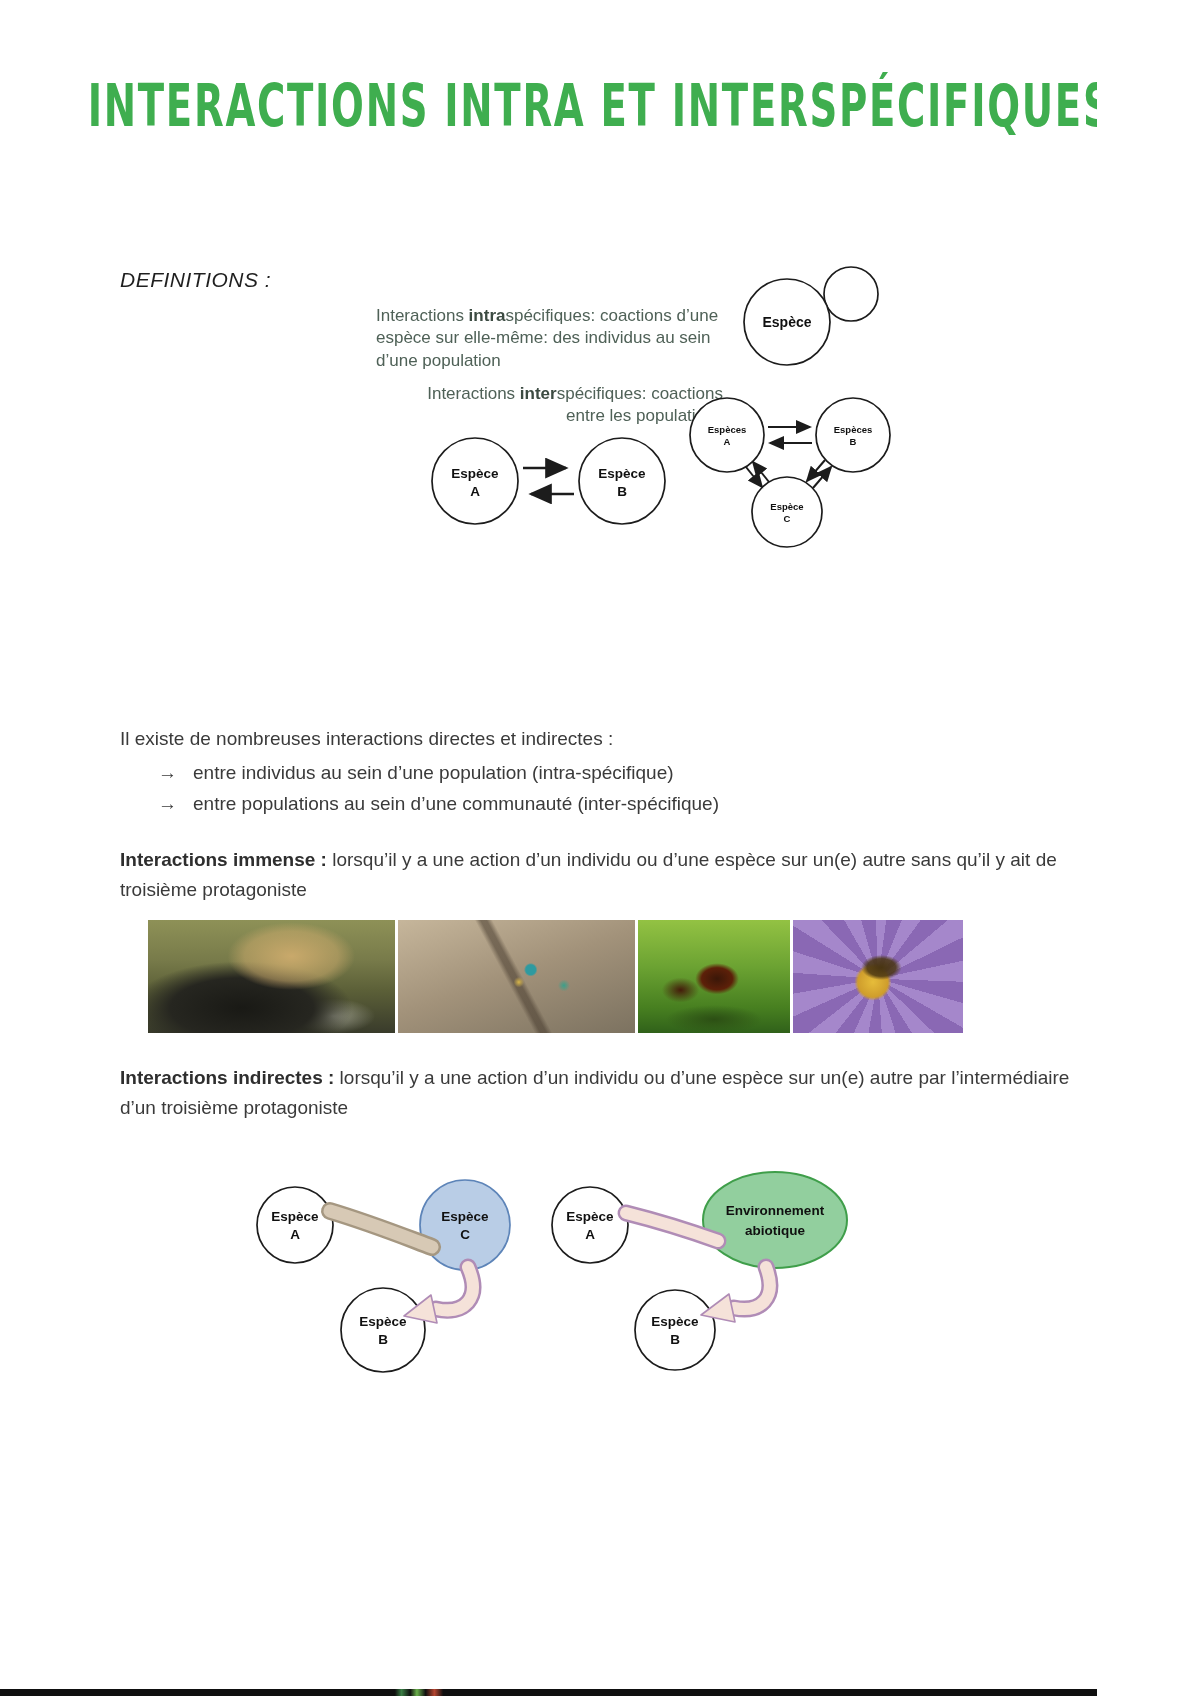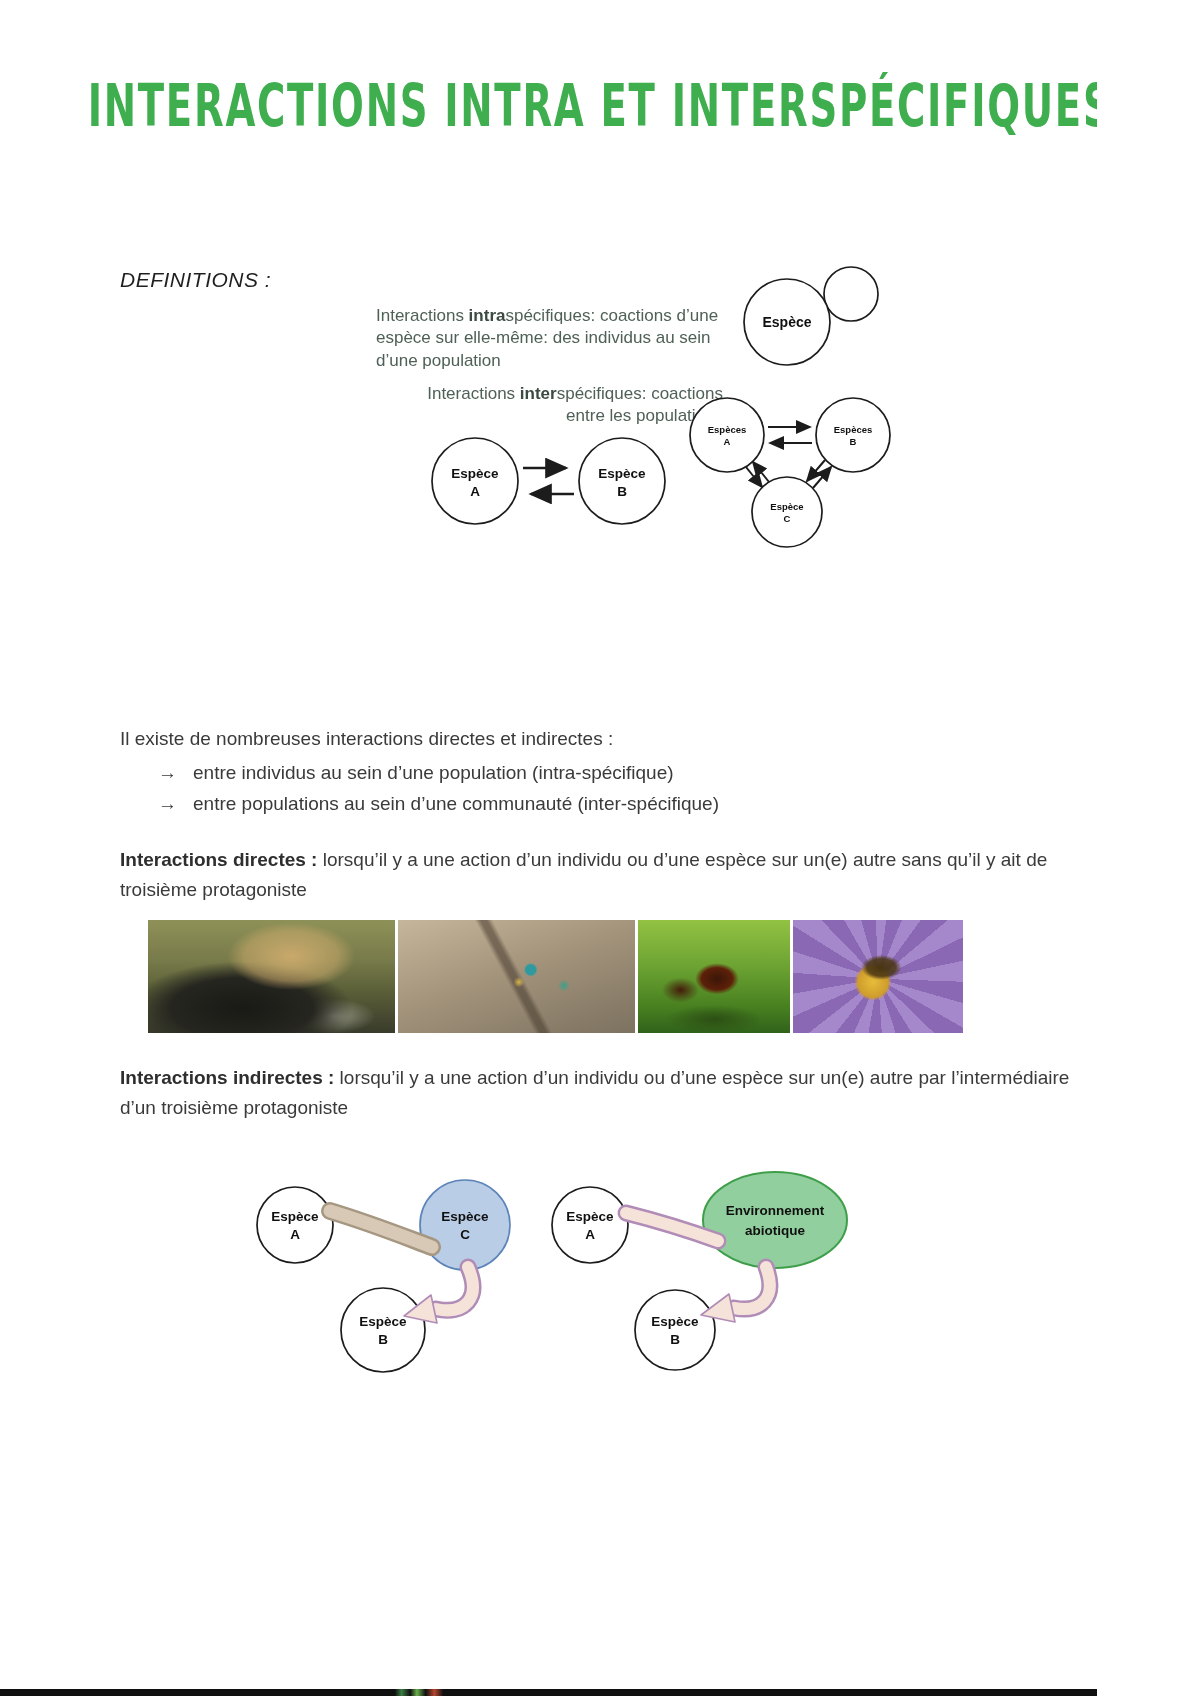--- a/index.html
+++ b/index.html
@@ -163,21 +163,21 @@
 
   <div class="bullet abs" style="left:158px; top:762px;">
     <span class="barrow">→</span>
     <span>entre individus au sein d’une population (intra-spécifique)</span>
   </div>
   <div class="bullet abs" style="left:158px; top:793px;">
     <span class="barrow">→</span>
     <span>entre populations au sein d’une communauté (inter-spécifique)</span>
   </div>
 
-  <p class="body-p abs" style="left:120px; top:845px; width:990px;"><b>Interactions directes :</b><span> lorsqu’il y a une action d’un individu ou d’une espèce sur un(e) autre sans qu’il y ait de troisième protagoniste</span></p>
+  <p class="body-p abs" style="left:120px; top:845px; width:990px;"><b>Interactions immense :</b><span> lorsqu’il y a une action d’un individu ou d’une espèce sur un(e) autre sans qu’il y ait de troisième protagoniste</span></p>
 
   <div class="photo-strip abs" style="left:148px; top:920px;">
     <div class="photo p1"></div>
     <div class="photo p2"></div>
     <div class="photo p3"></div>
     <div class="photo p4"></div>
   </div>
 
   <p class="body-p abs" style="left:120px; top:1063px; width:990px;"><b>Interactions indirectes :</b><span> lorsqu’il y a une action d’un individu ou d’une espèce sur un(e) autre par l’intermédiaire d’un troisième protagoniste</span></p>
 

